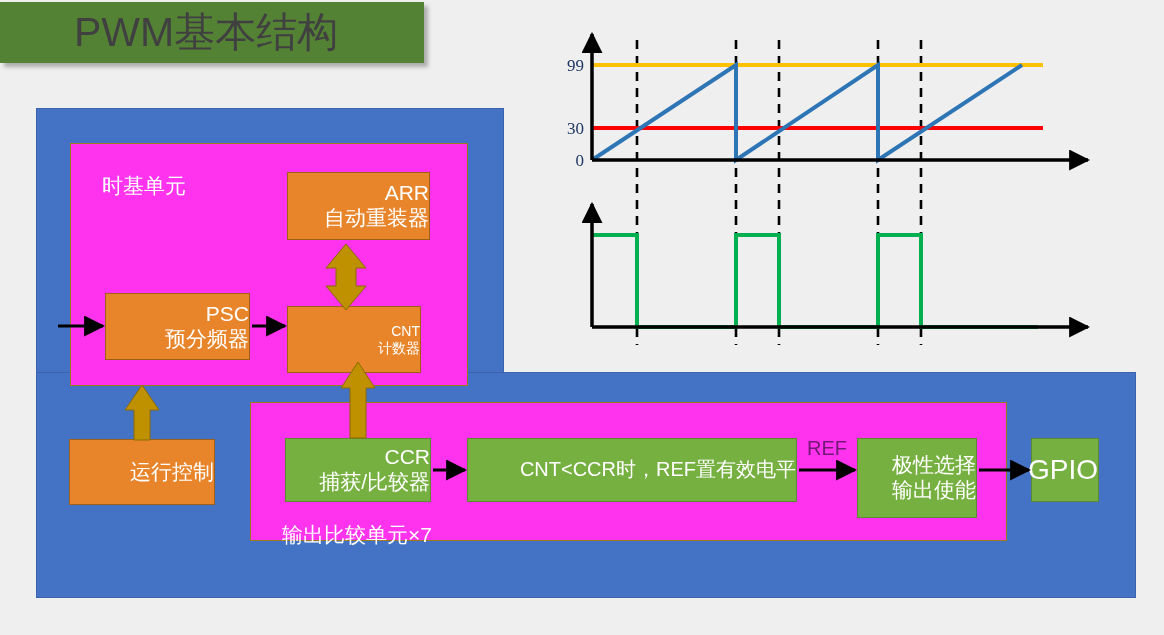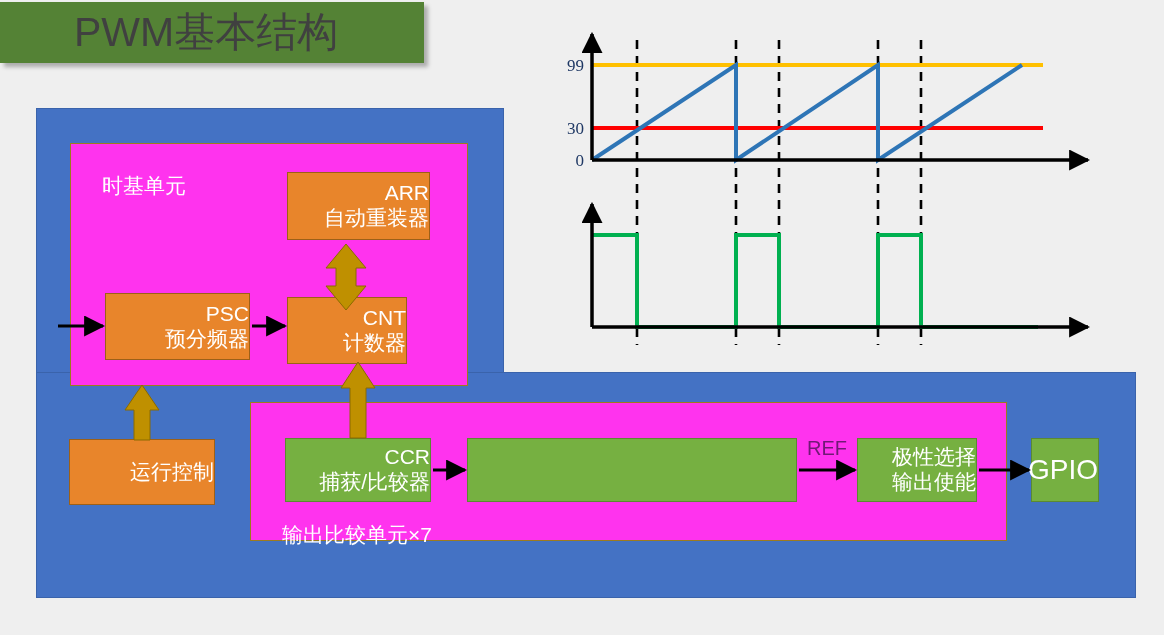--- a/index.html
+++ b/index.html
@@ -103,25 +103,25 @@
     background: #E8852B;
     border: 1px solid #9c6018;
   }
   .block-green {
     background: #76B041;
     border: 1px solid #5b8a32;
   }
 
   #block-arr  { left: 287px; top: 172px; width: 143px; height: 68px; font-size: 21px; }
   #block-psc  { left: 105px; top: 293px; width: 145px; height: 67px; font-size: 21px; }
-  #block-cnt  { left: 287px; top: 297px; width: 120px; height: 67px; font-size: 21px; }
+  #block-cnt  { left: 287px; top: 306px; width: 134px; height: 67px; font-size: 14px; }
   #block-run  { left: 69px;  top: 439px; width: 146px; height: 66px; font-size: 21px; }
   #block-ccr  { left: 285px; top: 438px; width: 146px; height: 64px; font-size: 21px; }
   #block-cond { left: 467px; top: 438px; width: 330px; height: 64px; font-size: 20px; }
-  #block-pol  { left: 857px; top: 438px; width: 120px; height: 64px; font-size: 21px; }
+  #block-pol  { left: 857px; top: 438px; width: 120px; height: 80px; font-size: 21px; }
   #block-gpio { left: 1031px; top: 438px; width: 68px; height: 64px; font-size: 28px; }
 
   
   #ref-label {
     position: absolute;
     left: 807px;
     top: 437px;
     font-size: 20px;
     color: #701a75;
     white-space: nowrap;
@@ -210,20 +210,21 @@
 </div>
 
 <div class="panel-caption" id="outcompare-caption">输出比较单元×7</div>
 
 <div class="block block-green" id="block-ccr">
   <span class="l1">CCR</span>
   <span class="l2">捕获/比较器</span>
 </div>
 
 <div class="block block-green" id="block-cond">
+  <span class="l1">CNT&lt;CCR时，REF置有效电平</span>
 </div>
 
 <div id="ref-label">REF</div>
 
 <div class="block block-green" id="block-pol">
   <span class="l1">极性选择</span>
   <span class="l2">输出使能</span>
 </div>
 
 <div class="block block-green" id="block-gpio">

